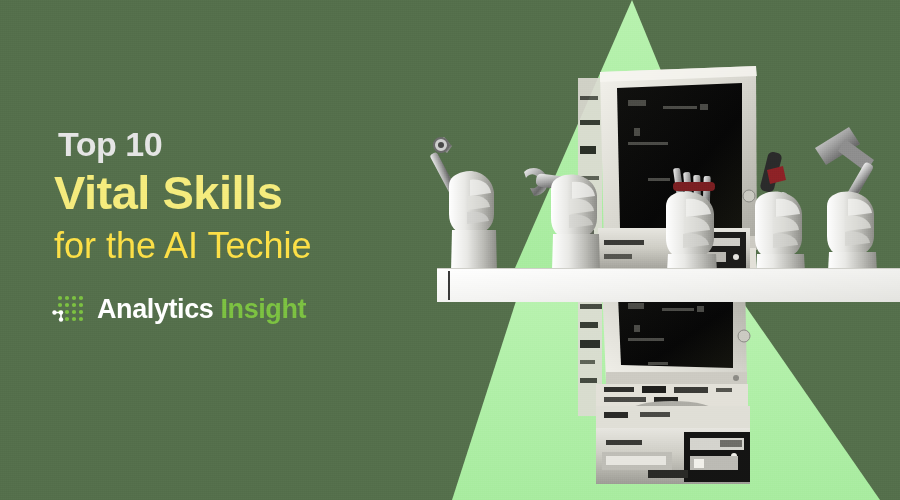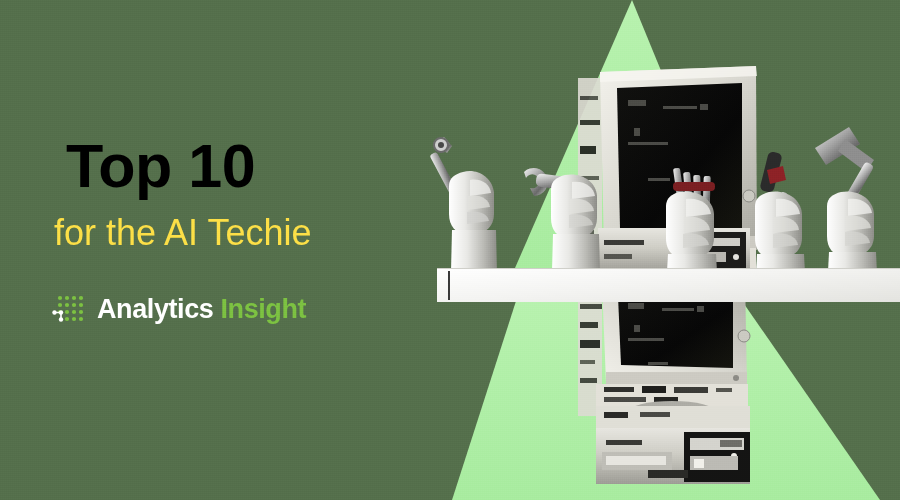--- a/index.html
+++ b/index.html
@@ -33,26 +33,26 @@
   }
 
   
   .copy {
     position:absolute;
     left:54px;
     top:122px;
     width:400px;
   }
   .line1 {
-    font-size:61px;
+    font-size:34px;
     font-weight:bold;
-    color:#000000;
+    color:#e5e5e5;
     letter-spacing:-0.5px;
     line-height:1.08;
-    margin:12px;
+    margin:4px;
   }
   .line2 {
     font-size:47px;
     font-weight:bold;
     color:#f5ec7e;
     letter-spacing:-0.5px;
     line-height:1.12;
     margin:3px 0 0 0;
   }
   .line3 {
@@ -336,20 +336,21 @@
       </g>
     </svg>
   </div>
 
   <div class="white-band">
     <div class="band-tick"></div>
   </div>
 
   <div class="copy">
     <div class="line1">Top 10</div>
+    <div class="line2">Vital Skills</div>
     <div class="line3">for the AI Techie</div>
   </div>
 
   <div class="logo">
     <svg class="logo-mark" viewBox="0 0 34 34" xmlns="http://www.w3.org/2000/svg">
       <g fill="#7dc242">
         <circle cx="8" cy="6" r="2.1"></circle>
         <circle cx="15" cy="6" r="2.1"></circle>
         <circle cx="22" cy="6" r="2.1"></circle>
         <circle cx="29" cy="6" r="2.1"></circle>

